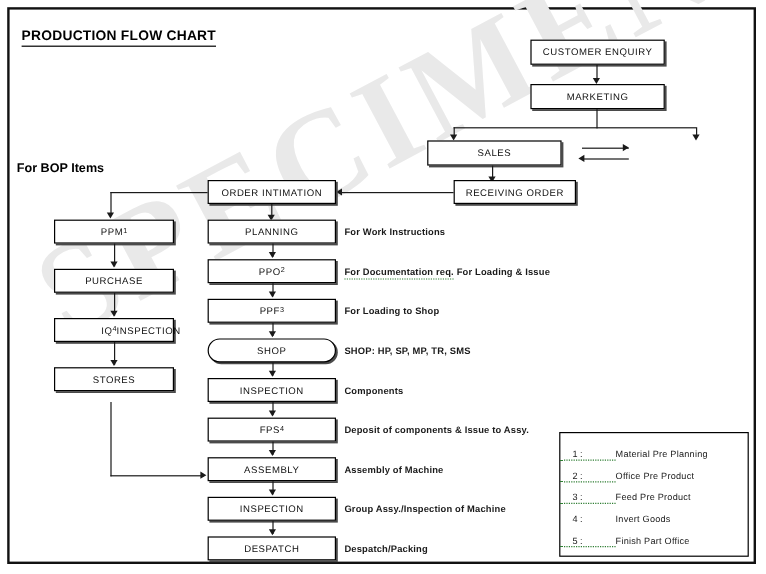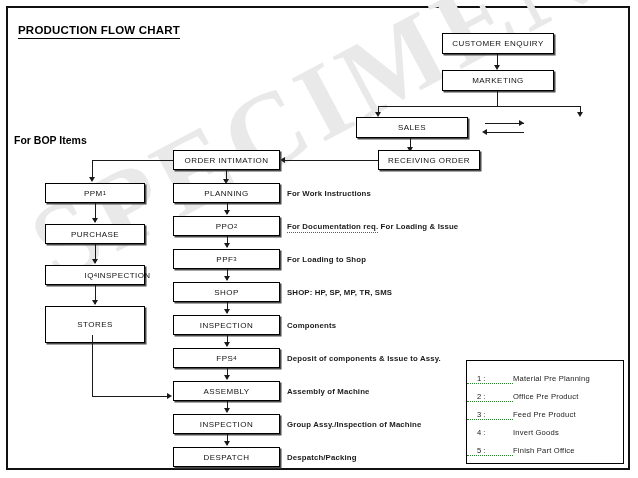--- a/index.html
+++ b/index.html
@@ -225,21 +225,21 @@
           <sup>2</sup>
         </div>
         <div class="ln vl" style="left: 226.5px; top: 236px; height: 11px;"></div>
         <div class="arrow-d" style="left: 223.5px; top: 243px;"></div>
         <div class="box" style="left: 173px; top: 249px; width: 107px; height: 20px;">
           <span>PPF</span>
           <sup>3</sup>
         </div>
         <div class="ln vl" style="left: 226.5px; top: 269px; height: 11px;"></div>
         <div class="arrow-d" style="left: 223.5px; top: 276px;"></div>
-        <div class="box" style="left: 173px; top: 282px; width: 107px; height: 20px;">
+        <div class="box" style="left: 173px; top: 282px; width: 107px; height: 20px; border-radius: 10px;">
           <span>SHOP</span>
         </div>
         <div class="ln vl" style="left: 226.5px; top: 302px; height: 11px;"></div>
         <div class="arrow-d" style="left: 223.5px; top: 309px;"></div>
         <div class="box" style="left: 173px; top: 315px; width: 107px; height: 20px;">
           <span>INSPECTION</span>
         </div>
         <div class="ln vl" style="left: 226.5px; top: 335px; height: 11px;"></div>
         <div class="arrow-d" style="left: 223.5px; top: 342px;"></div>
         <div class="box" style="left: 173px; top: 348px; width: 107px; height: 20px;">
@@ -286,21 +286,21 @@
         </div>
         <div class="ln vl" style="left: 95px; top: 244px; height: 19px;"></div>
         <div class="arrow-d" style="left: 92px; top: 259px;"></div>
         <div class="box" style="left: 45px; top: 265px; width: 100px; height: 20px; padding-left: 45px;">
           <span>IQ</span>
           <sup>4</sup>
           <span> INSPECTION</span>
         </div>
         <div class="ln vl" style="left: 95px; top: 285px; height: 19px;"></div>
         <div class="arrow-d" style="left: 92px; top: 300px;"></div>
-        <div class="box" style="left: 45px; top: 306px; width: 100px; height: 37px;">
+        <div class="box" style="left: 45px; top: 306px; width: 100px; height: 20px;">
           <span>STORES</span>
         </div>
       </div>
 
     <div class="ln vl" style="left:92px; top:335px; height:62px;"></div>
     <div class="ln hl" style="left:92px; top:396px; width:78px;"></div>
     <div class="arrow-r" style="left:167px; top:393px;"></div>
 
     <div id="legend">
         <div class="legend-row" style="top: 9px;">

